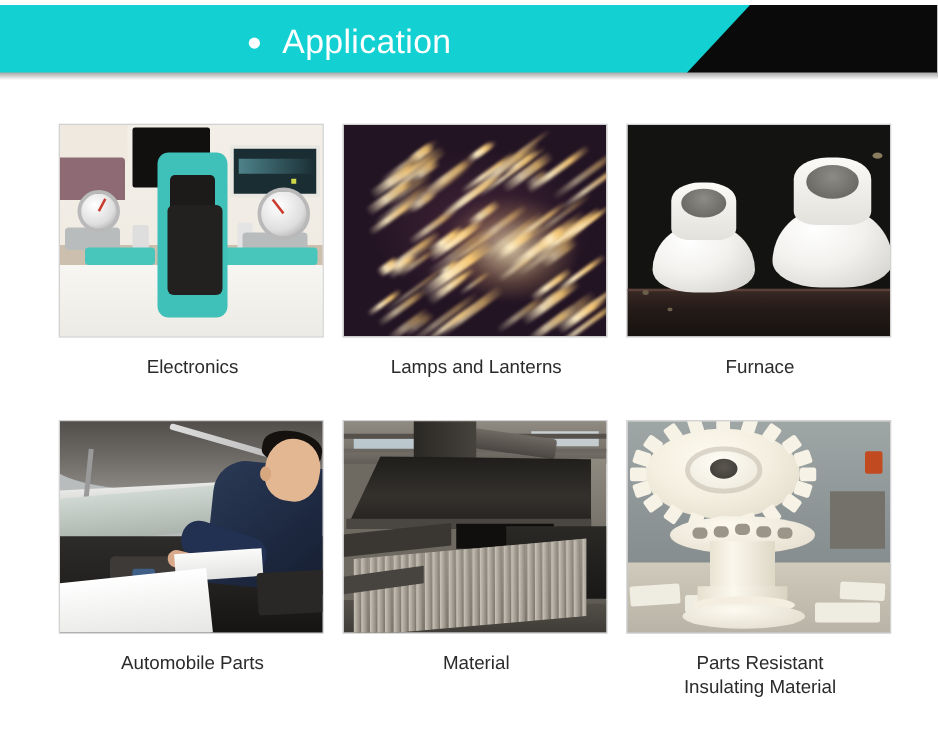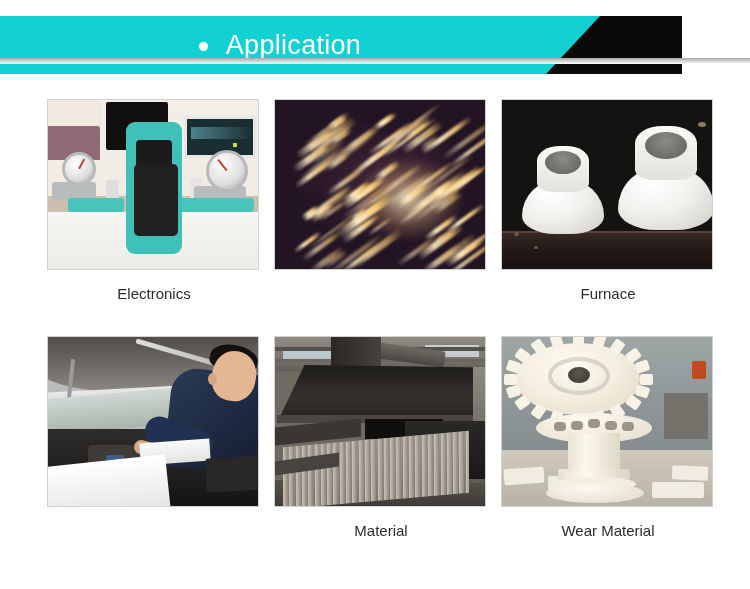--- a/index.html
+++ b/index.html
@@ -11,22 +11,22 @@
     height: 589px;
     background: #ffffff;
     font-family: "Liberation Sans", sans-serif;
     overflow: hidden;
     position: relative;
   }
 
   
   .header {
     position: absolute;
-    left: 0; top: 16px;
-    width: 682px;
+    left: 0; top: 4px;
+    width: 750px;
     height: 58px;
     background: #0a0a0a;
     overflow: hidden;
   }
   .header-teal {
     position: absolute;
     left: 0; top: 0;
     width: 600px;
     height: 58px;
     background: #13d1d3;
@@ -619,20 +619,21 @@
               <div class="st" style="width: 52.5024px; left: 59.4902px; top: 157.156px; opacity: 0.76; height: 4px;"></div>
               <div class="st" style="width: 67.3953px; left: 100.934px; top: 35.8964px; opacity: 0.84; height: 3.2px;"></div>
               <div class="st" style="width: 20.193px; left: 74.43px; top: 111.85px; opacity: 0.88; height: 3.6px;"></div>
               <div class="st" style="width: 48.0947px; left: 115.768px; top: 91.1739px; opacity: 0.45; height: 5.5px;"></div>
               <div class="st" style="width: 37.3604px; left: 39.9316px; top: 108.31px; opacity: 0.54; height: 3.7px;"></div>
               <div class="st" style="width: 23.6097px; left: 155.693px; top: 85.6266px; opacity: 0.9; height: 7.4px;"></div>
               <div class="st" style="width: 67.0448px; left: 46.5697px; top: 151.993px; opacity: 0.47; height: 5.3px;"></div>
             </div>
         </div>
       </div>
+      <div class="caption">Lamps and Lanterns</div>
     </div>
 
     <div class="cell c3">
       <div class="thumb">
         <div class="scene s3">
           <div class="floor"></div>
           <div class="floorline"></div>
           <div class="speck sp1"></div>
           <div class="speck sp2"></div>
           <div class="speck sp3"></div>
@@ -669,20 +670,21 @@
           <div class="man-hair"></div>
           <div class="man-head"></div>
           <div class="man-ear"></div>
           <div class="man-arm"></div>
           <div class="man-hand"></div>
           <div class="fender2"></div>
           <div class="fender"></div>
           <div class="tray"></div>
         </div>
       </div>
+      <div class="caption">Automobile Parts</div>
     </div>
 
     <div class="cell c2">
       <div class="thumb">
         <div class="scene s5">
           <div class="roof"></div>
           <div class="skylight"></div>
           <div class="skylight2"></div>
           <div class="beam b1"></div>
           <div class="beam b2"></div>
@@ -776,17 +778,18 @@
               <div class="slot" style="left: 51px; top: 1.5px;"></div>
               <div class="slot" style="left: 68px; top: 3px;"></div>
             </div>
           <div class="stem"></div>
           <div class="stem-flare"></div>
           <div class="base2"></div>
           <div class="base"></div>
         </div>
       </div>
       <div class="caption">
-        <div>Wear Material</div>
+        <div>Parts Resistant</div>
+        <div>Insulating Material</div>
       </div>
     </div>
   </div>
 </div>
 
 </body></html>

